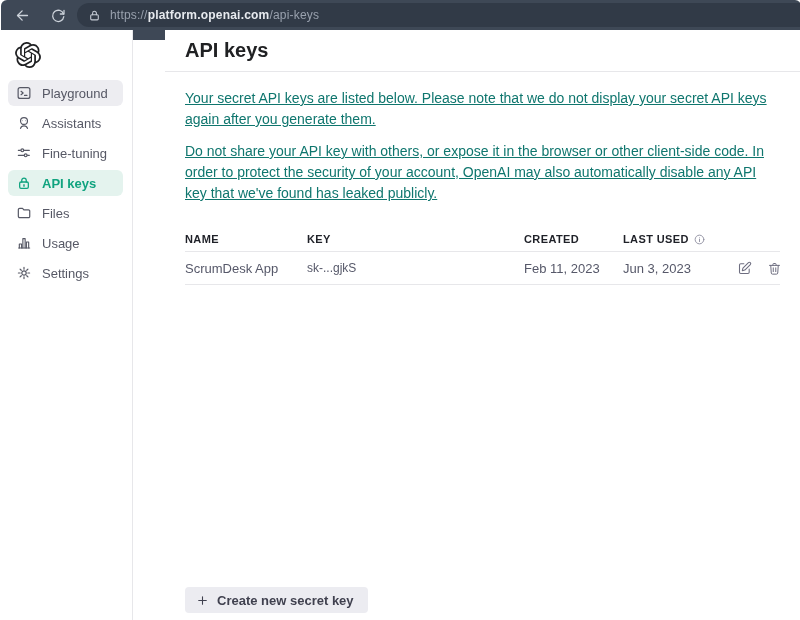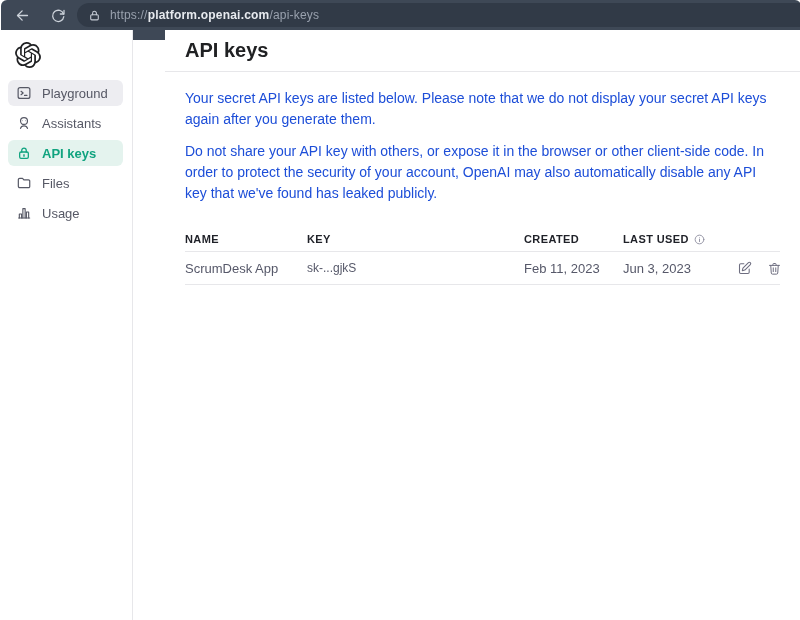--- a/index.html
+++ b/index.html
@@ -33,21 +33,21 @@
   .nav-item .icon svg { display:block; width:16px; height:16px; }
   .nav-item.hovered { background:#ededf1; }
   .nav-item.active { background:#e4f3ee; color:#10a37f; font-weight:bold; }
 
   
   .main { position:absolute; top:30px; left:165px; right:0; bottom:0; background:#fff; }
   .main-header { height:42px; border-bottom:1px solid #e7e7ea; display:flex;
                  align-items:center; padding:0 20px; }
   .page-title { font-size:20px; font-weight:bold; color:#202123; }
   .content { padding:0 20px; }
-  .intro { font-size:14px; line-height:21px; color:#1d4ed8; max-width:614px; }
+  .intro { font-size:14px; line-height:21px; color:#0f766e; max-width:614px;text-decoration:underline; }
   .intro.p1 { margin-top:16px; }
   .intro.p2 { margin-top:11px; }
 
   .keys-table { margin-top:23px; max-width:614px; }
   .thead, .trow { display:grid; grid-template-columns:122px 217px 99px 114px 1fr;
                   align-items:center; }
   .thead { height:25px; border-bottom:1px solid #e7e7ea; font-size:11px;
            font-weight:bold; letter-spacing:.4px; color:#1f2128; }
   .th-flex { display:flex; align-items:center; gap:5px; }
   .trow { height:33px; border-bottom:1px solid #e7e7ea; font-size:13px; color:#565869; }
@@ -113,20 +113,31 @@
         <svg viewBox="0 0 24 24" fill="none" stroke="#565865" stroke-width="1.8" stroke-linecap="round" stroke-linejoin="round">
           <circle cx="12" cy="9" r="5.2"></circle>
           <circle cx="10" cy="8.6" r="0.6" fill="#565865" stroke="none"></circle>
           <circle cx="14" cy="8.6" r="0.6" fill="#565865" stroke="none"></circle>
           <path d="M6.8 20.2c.6-2.6 2.6-4 5.2-4s4.6 1.4 5.2 4"></path>
         </svg>
       </span>
       <span>Assistants</span>
     </div>
 
+    <div class="nav-item">
+      <span class="icon">
+        <svg viewBox="0 0 24 24" fill="none" stroke="#565865" stroke-width="1.8" stroke-linecap="round">
+          <path d="M3.5 8h16.5"></path>
+            <circle cx="9.5" cy="8" r="2.1" fill="#fff"></circle>
+          <path d="M3.5 15.5H20"></path>
+            <circle cx="14.5" cy="15.5" r="2.1" fill="#fff"></circle>
+        </svg>
+      </span>
+      <span>Fine-tuning</span>
+    </div>
 
     <div class="nav-item active">
       <span class="icon">
         <svg viewBox="0 0 24 24" fill="none" stroke="#10a37f" stroke-width="1.9" stroke-linecap="round">
           <rect x="5.5" y="10.5" width="13" height="9.5" rx="2"></rect>
           <path d="M8.6 10.5V8.1a3.4 3.4 0 0 1 6.8 0v2.4"></path>
           <circle cx="12" cy="14.6" r="1" fill="#10a37f" stroke="none"></circle>
           <path d="M12 15.4v1.8" stroke-width="1.6"></path>
         </svg>
       </span>
@@ -147,20 +158,29 @@
         <svg viewBox="0 0 24 24" fill="none" stroke="#565865" stroke-width="1.7" stroke-linecap="round" stroke-linejoin="round">
           <path d="M5 19.5v-6h3.4v6"></path>
           <path d="M10.3 19.5V5.5h3.4v14"></path>
           <path d="M15.6 19.5v-9H19v9"></path>
           <path d="M4 19.5h16.5"></path>
         </svg>
       </span>
       <span>Usage</span>
     </div>
 
+    <div class="nav-item">
+      <span class="icon">
+        <svg viewBox="0 0 24 24" fill="none" stroke="#565865" stroke-width="1.8" stroke-linecap="round">
+          <circle cx="12" cy="12" r="3.3"></circle>
+          <path d="M12 3.6v2.6M12 17.8v2.6M20.4 12h-2.6M6.2 12H3.6M17.9 6.1l-1.8 1.8M7.9 16.1l-1.8 1.8M17.9 17.9l-1.8-1.8M7.9 7.9 6.1 6.1"></path>
+        </svg>
+      </span>
+      <span>Settings</span>
+    </div>
 
   </div>
 </div>
 
 <div class="main">
   <div class="main-header">
     <span class="page-title">API keys</span>
   </div>
 
   <div class="content">
@@ -203,13 +223,19 @@
               <path d="M9.5 7V5.2A1.2 1.2 0 0 1 10.7 4h2.6a1.2 1.2 0 0 1 1.2 1.2V7"></path>
               <path d="M6 7l.8 12.2a2 2 0 0 0 2 1.8h6.4a2 2 0 0 0 2-1.8L18 7"></path>
               <path d="M10 11v6M14 11v6"></path>
             </svg>
           </span>
         </span>
       </div>
     </div>
   </div>
 
+  <button class="create-btn">
+    <svg width="13" height="13" viewBox="0 0 24 24" fill="none" stroke="#40414f" stroke-width="2" stroke-linecap="round">
+      <path d="M12 5v14M5 12h14"></path>
+    </svg>
+    <span>Create new secret key</span>
+  </button>
 </div>
 
 </body></html>

